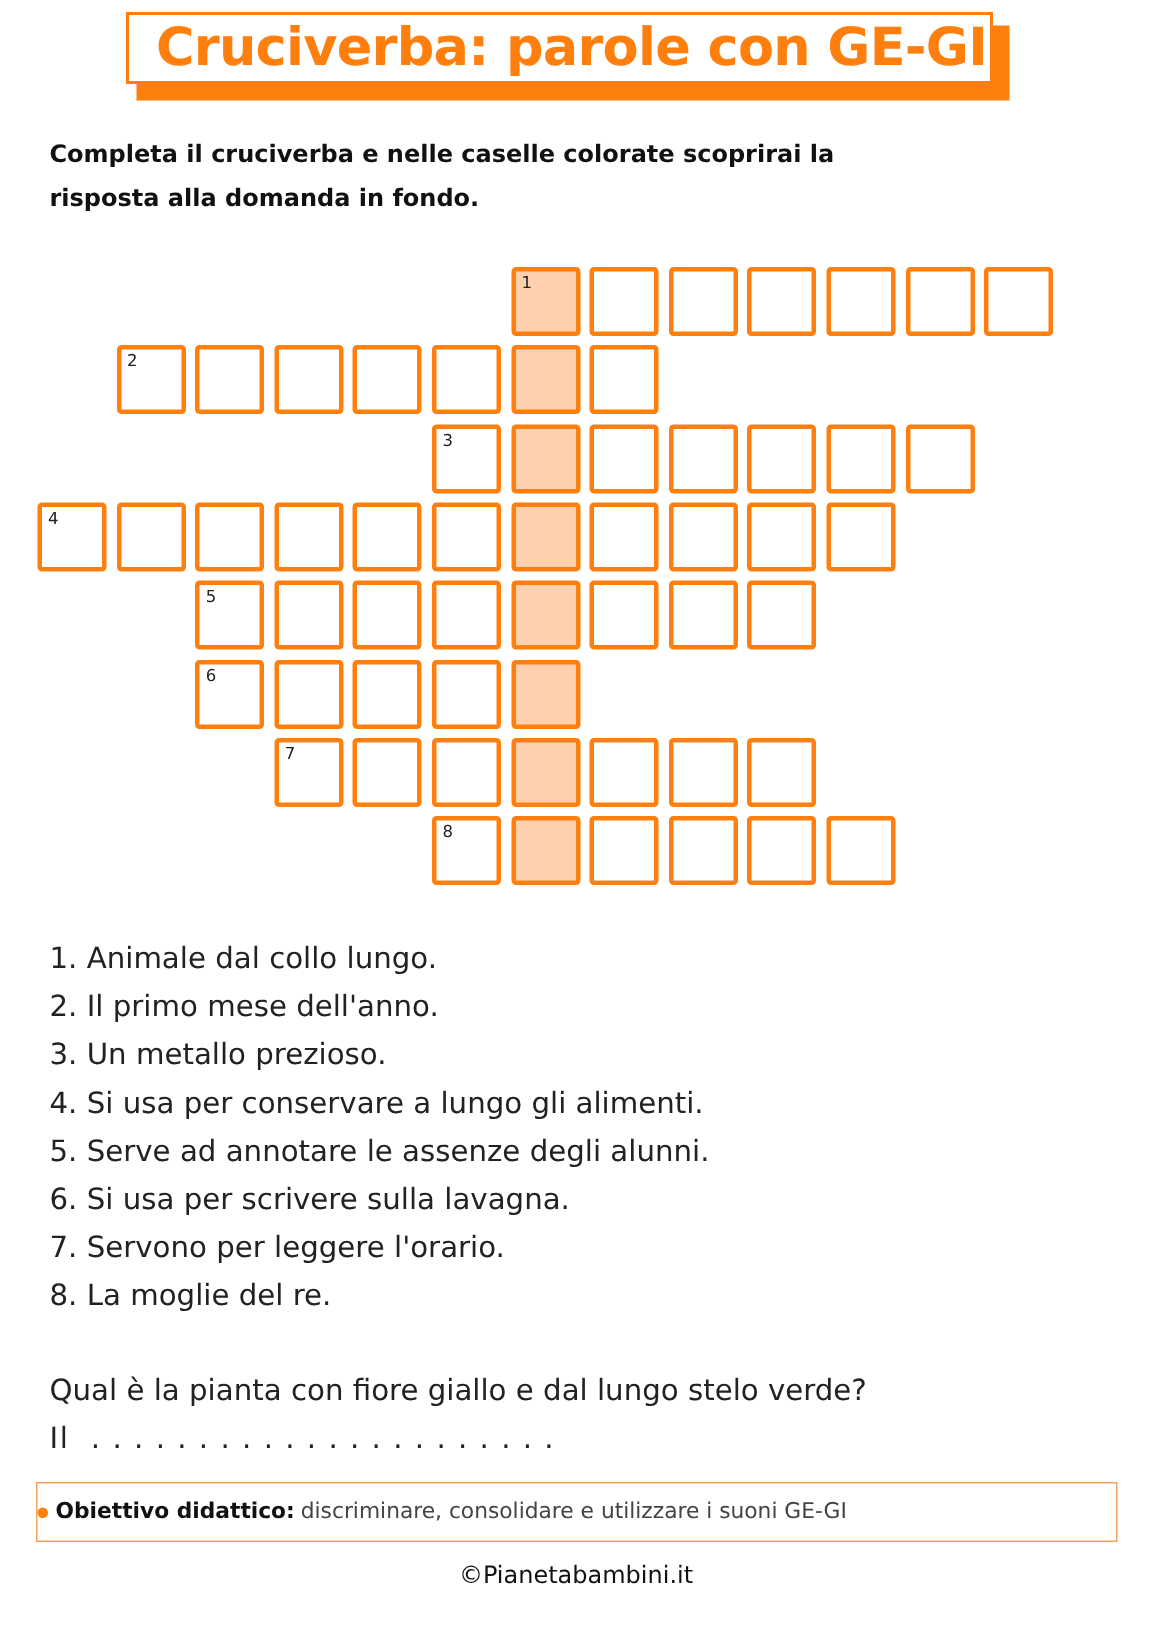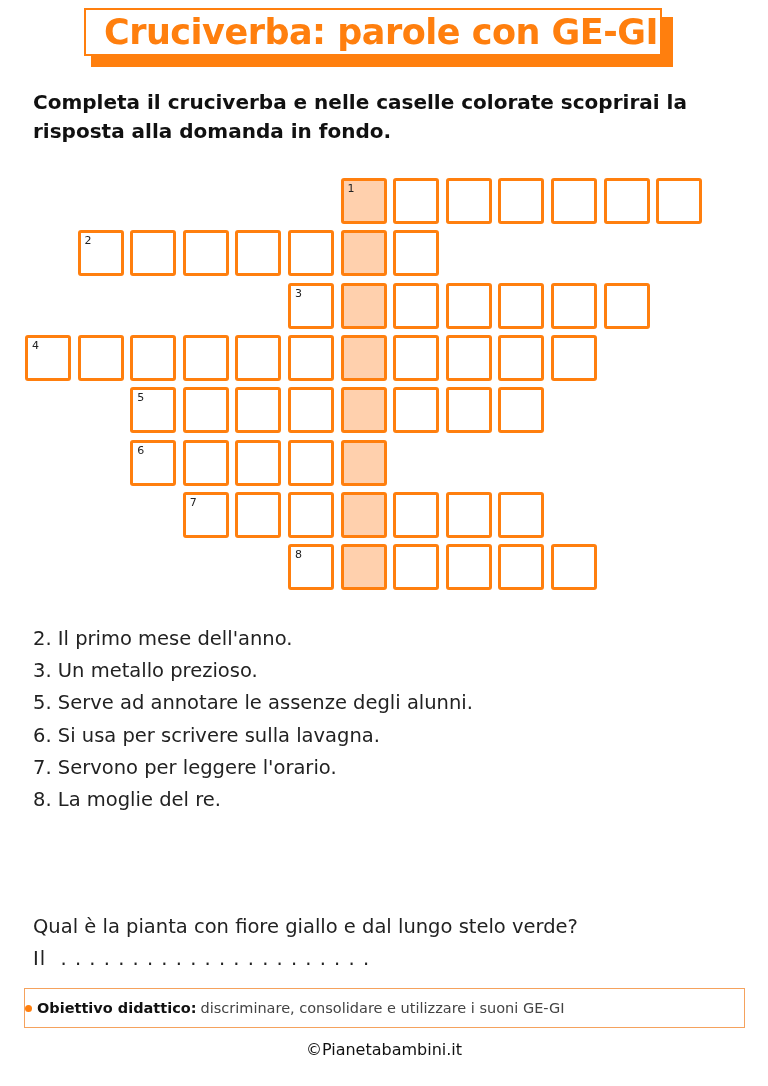--- a/index.html
+++ b/index.html
@@ -1,21 +1,21 @@
 <!DOCTYPE html>
 <html><head>
 <meta charset="utf-8">
 <style>
   html, body { margin:0; padding:0; background:#ffffff; }
   body { width:768px; height:1086px; position:relative; overflow:hidden; font-family:"DejaVu Sans", sans-serif; color:#111; }
   .title-wrap { position:absolute; left:84px; top:8px; width:590px; height:54px; }
   .title-shadow { position:absolute; left:7px; top:9px; width:582px; height:50px; background:#ff7f0e; }
   .title-box { position:absolute; left:0; top:0; width:578px; height:48px; background:#fff; border:2px solid #ff7f0e; box-sizing:border-box; display:flex; align-items:center; justify-content:center; }
   .title-text { font-family:"DejaVu Sans", sans-serif; font-weight:bold; color:#ff7f0e; font-size:35px; letter-spacing:-0.5px; white-space:nowrap;margin-left:16px; }
-  .intro { position:absolute; left:33px; top:88px; width:680px; font-weight:bold; font-size:20px; line-height:29px; color:#111; }
+  .intro { position:absolute; left:33px; top:88px; width:680px; font-weight:bold; font-size:16px; line-height:29px; color:#111; }
   .grid { position:absolute; left:0; top:0; width:768px; height:620px; }
   .cell { position:absolute; width:46px; height:46px; box-sizing:border-box; border:3.5px solid #ff7f0e; border-radius:3px; background:#fff; }
   .cell.hl { background:#ffd0ad; }
   .cell .num { position:absolute; left:4px; top:1px; font-size:11px; color:#222; font-family:"DejaVu Sans", sans-serif; }
   .clues { position:absolute; left:33px; top:623px; font-size:19.5px; line-height:32.2px; color:#222; }
   .question { position:absolute; left:33px; top:912px; font-size:19.5px; line-height:30px; color:#222;text-align:center; }
   .answer-line { position:absolute; left:33px; top:944px; font-size:19.5px; line-height:30px; color:#222; letter-spacing:1px; }
   .objective { position:absolute; left:24px; top:988px; width:721px; height:40px; box-sizing:border-box; border:1.5px solid #f5a25d; display:flex; align-items:center; padding-left:0; font-size:14.5px; color:#444; }
   .bullet { width:7px; height:7px; border-radius:50%; background:#ff7f0e; margin-right:5px; display:inline-block; }
   .obj-label { font-weight:bold; color:#111; margin-right:4px; }
@@ -107,22 +107,24 @@
       <span class="num">8</span>
     </div>
     <div class="cell hl" style="left: 340.6px; top: 544.1px;"></div>
     <div class="cell" style="left: 393.2px; top: 544.1px;"></div>
     <div class="cell" style="left: 445.8px; top: 544.1px;"></div>
     <div class="cell" style="left: 498.4px; top: 544.1px;"></div>
     <div class="cell" style="left: 551px; top: 544.1px;"></div>
   </div>
 
 <div class="clues">
+  <div>1. Animale dal collo lungo.</div>
   <div>2. Il primo mese dell'anno.</div>
   <div>3. Un metallo prezioso.</div>
+  <div>4. Si usa per conservare a lungo gli alimenti.</div>
   <div>5. Serve ad annotare le assenze degli alunni.</div>
   <div>6. Si usa per scrivere sulla lavagna.</div>
   <div>7. Servono per leggere l'orario.</div>
   <div>8. La moglie del re.</div>
 </div>
 
 <div class="question">Qual è la pianta con fiore giallo e dal lungo stelo verde?</div>
 <div class="answer-line">
   <span>Il</span>&nbsp;&nbsp;<span>. . . . . . . . . . . . . . . . . . . . . .</span>
 </div>

